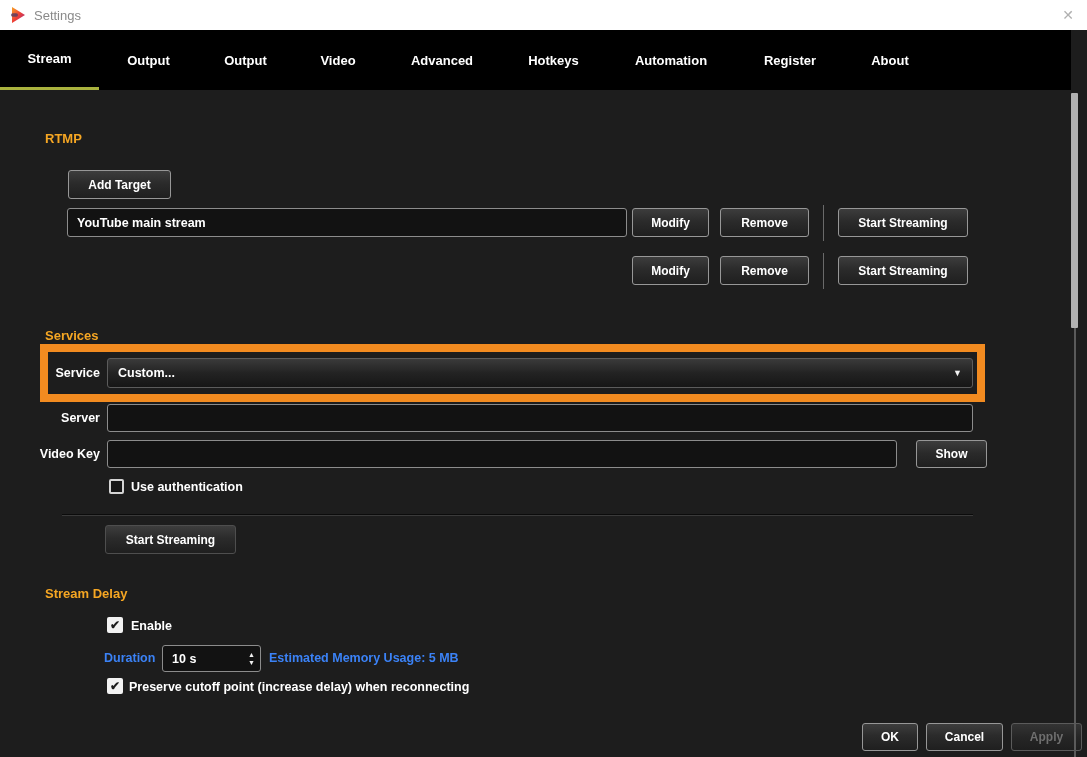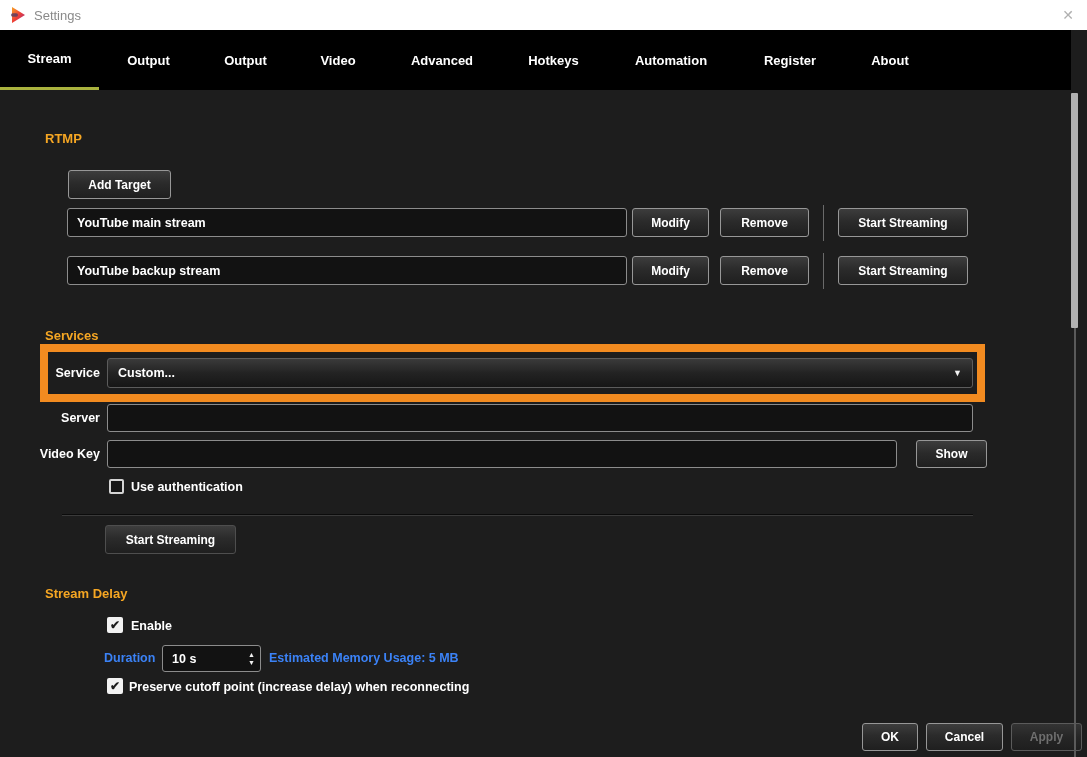--- a/index.html
+++ b/index.html
@@ -127,21 +127,20 @@
 
     <div class="abs section-header" style="left:45px; top:41px;">RTMP</div>
     <div class="abs btn" style="left:68px; top:80px; width:103px; height:29px;">Add Target</div>
 
     <input class="abs tinput" style="left: 67px; top: 118px; width: 560px; height: 29px;" value="YouTube main stream">
     <div class="abs btn" style="left:632px; top:118px; width:77px; height:29px;">Modify</div>
     <div class="abs btn" style="left:720px; top:118px; width:89px; height:29px;">Remove</div>
     <div class="abs vdivider" style="left:823px; top:115px; height:36px;"></div>
     <div class="abs btn" style="left:838px; top:118px; width:130px; height:29px;">Start Streaming</div>
 
-    <input class="abs tinput" style="left: 67px; top: 166px; width: 560px; height: 29px;" value="YouTube backup stream">
     <div class="abs btn" style="left:632px; top:166px; width:77px; height:29px;">Modify</div>
     <div class="abs btn" style="left:720px; top:166px; width:89px; height:29px;">Remove</div>
     <div class="abs vdivider" style="left:823px; top:163px; height:36px;"></div>
     <div class="abs btn" style="left:838px; top:166px; width:130px; height:29px;">Start Streaming</div>
 
     <div class="abs section-header" style="left:45px; top:238px;">Services</div>
 
     <span class="abs field-label" style="left:0; top:268px; width:100px; line-height:30px;">Service</span>
     <div class="abs dropdown" style="left:107px; top:268px; width:866px; height:30px;">
       <span>Custom...</span>

